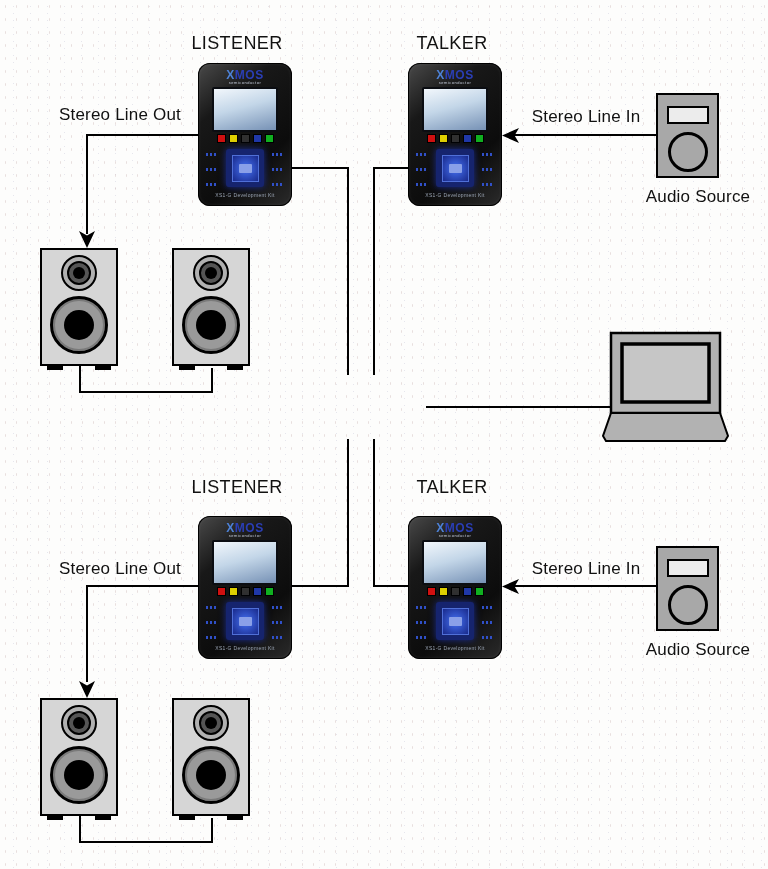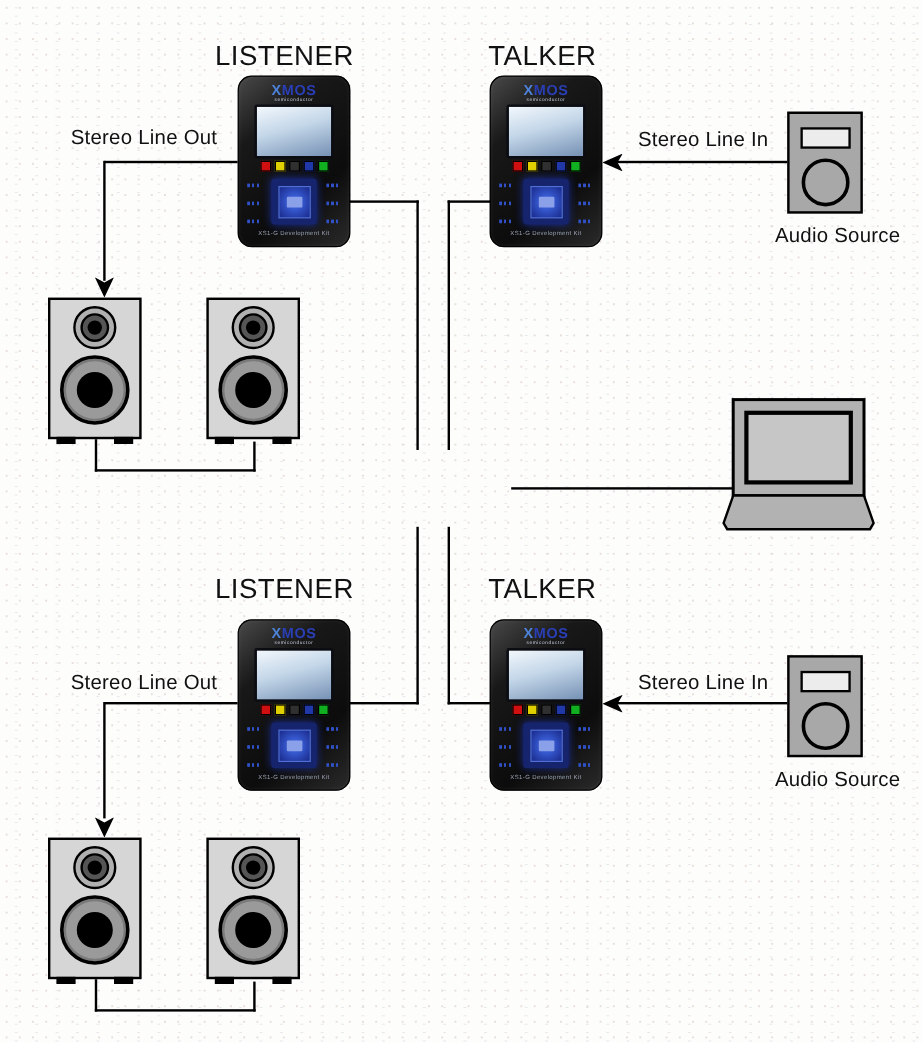--- a/index.html
+++ b/index.html
@@ -6,21 +6,21 @@
   .canvas{
     position:relative;width:768px;height:869px;overflow:hidden;
     font-family:"Liberation Sans",sans-serif;color:#111;
     background-color:#fdfdfc;
     background-image:
       radial-gradient(rgba(205,185,185,.45) .8px, transparent 1px),
       radial-gradient(rgba(185,185,210,.35) .8px, transparent 1px);
     background-size:11px 13px,17px 7px;
     background-position:0 0,5px 3px;
   }
-  .lbl{position:absolute;font-size:23px;text-align:center;white-space:nowrap;letter-spacing:.4px;}
+  .lbl{position:absolute;font-size:18px;text-align:center;white-space:nowrap;letter-spacing:.4px;}
   .lbl.small{font-size:17px;letter-spacing:.2px;}
   .line{position:absolute;background:#000;}
   .arr{position:absolute;background:#000;}
   .arr-down{width:16px;height:17px;clip-path:polygon(50% 100%, 0 0, 50% 26%, 100% 0);}
   .arr-left{width:17px;height:15px;clip-path:polygon(0 50%, 100% 0, 74% 50%, 100% 100%);}
 
   
   .device{position:absolute;width:94px;height:143px;border-radius:12px;
     background:linear-gradient(140deg,#4a4a4a 0%,#181818 28%,#0c0c0c 68%,#2b2b2b 100%);
     box-shadow:inset 0 0 0 1px #000, inset 0 0 4px rgba(255,255,255,.12);}

